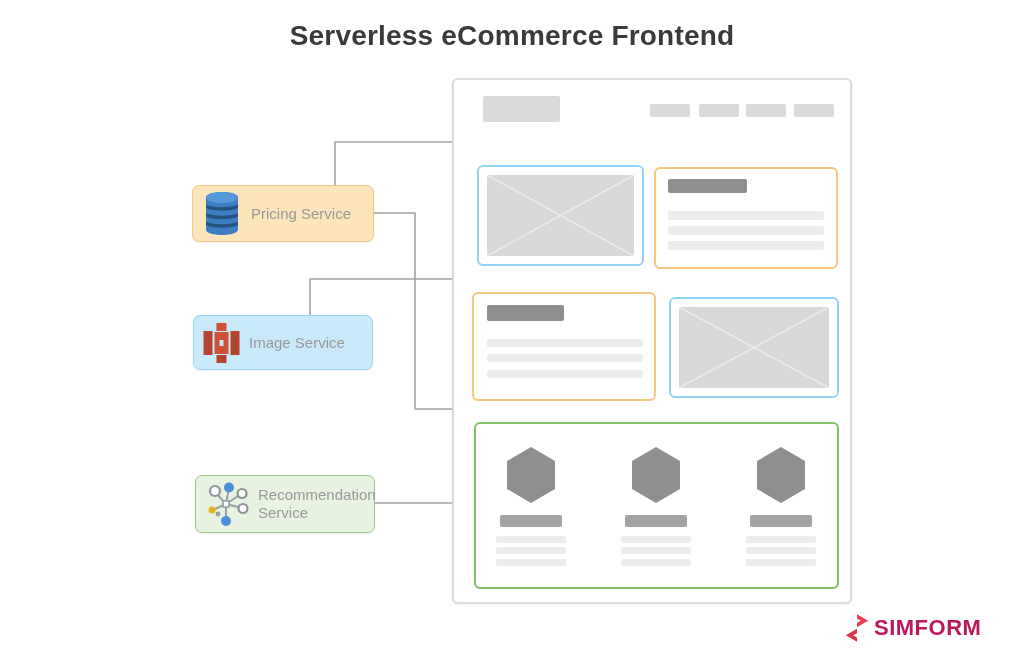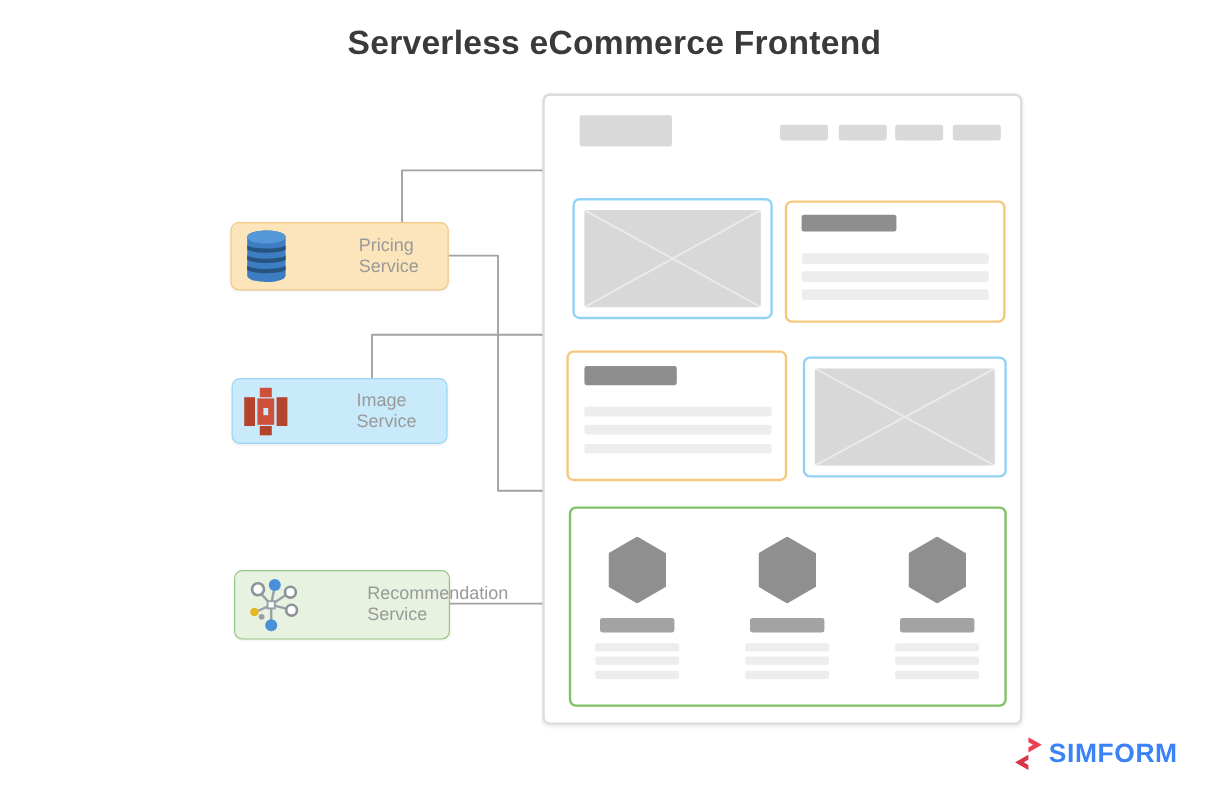--- a/index.html
+++ b/index.html
@@ -35,28 +35,28 @@
   .prod-title{position:absolute;left:17px;top:91px;width:62px;height:12px;background:#a3a3a3;border-radius:2px;}
   .prod-line{position:absolute;left:13px;width:70px;height:7px;background:#ededed;border-radius:2px;}
   
   .service{
     position:absolute;display:flex;align-items:center;gap:9px;padding-left:9px;
     border-radius:7px;box-sizing:border-box;box-shadow:0 1px 2px rgba(0,0,0,.06);
   }
   .service.pricing{left:192px;top:185px;width:182px;height:57px;background:#fce5ba;border:1.5px solid #f0c884;}
   .service.image{left:193px;top:315px;width:180px;height:55px;background:#c8eafb;border:1.5px solid #9bd5f3;}
   .service.recommendation{left:195px;top:475px;width:180px;height:58px;background:#e7f2e0;border:1.5px solid #97c588;}
-  .service-label{font-size:15px;color:#9a9a9a;line-height:1.2;margin-left:48px;}
+  .service-label{font-size:15px;color:#9a9a9a;line-height:1.2;}
   .service.recommendation .service-label{width:120px;}
   .svc-icon{display:flex;align-items:center;justify-content:center;flex:0 0 auto;}
   
   #connectors{position:absolute;left:0;top:0;width:1024px;height:657px;pointer-events:none;}
   
   .brand{position:absolute;left:845px;top:614px;display:flex;align-items:center;gap:5px;}
-  .brand-text{font-size:22px;font-weight:800;color:#3b82f6;letter-spacing:.5px;}
+  .brand-text{font-size:22px;font-weight:800;color:#be185d;letter-spacing:.5px;}
 </style>
 </head>
 <body>
 
 <div id="canvas">
 
   <div class="diagram-title">Serverless eCommerce Frontend</div>
 
   <svg id="connectors">
     <defs>

